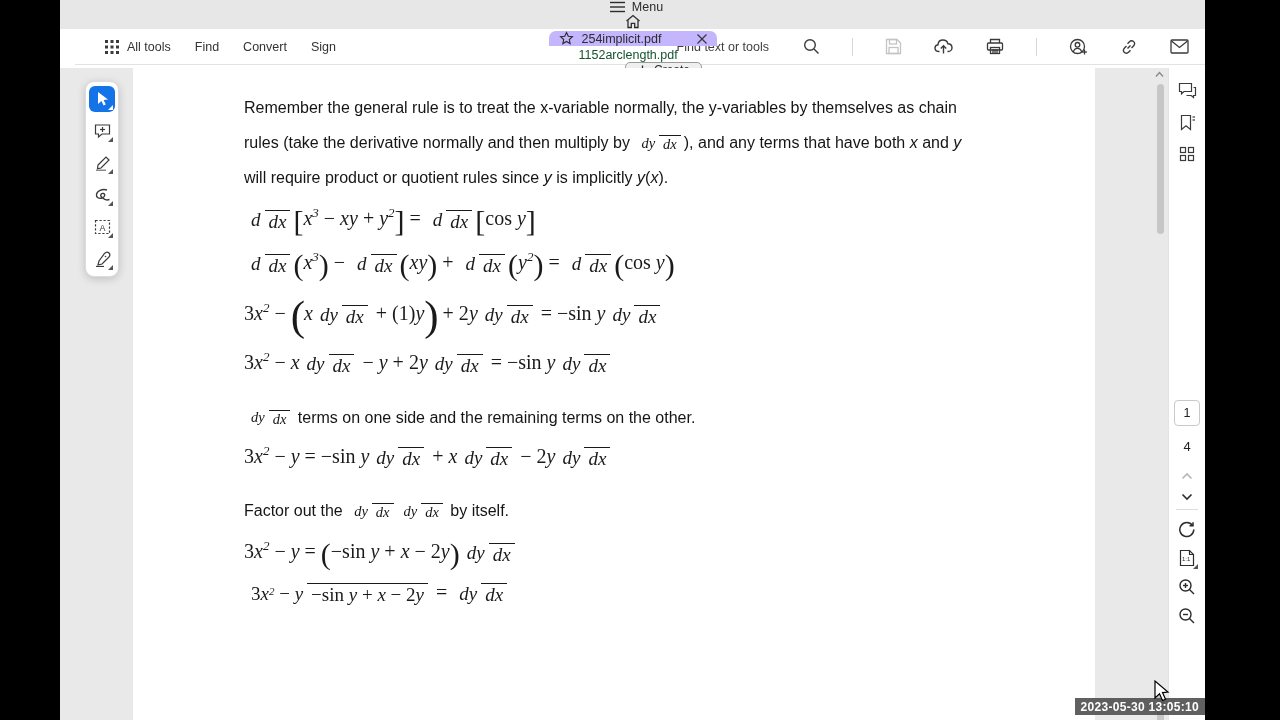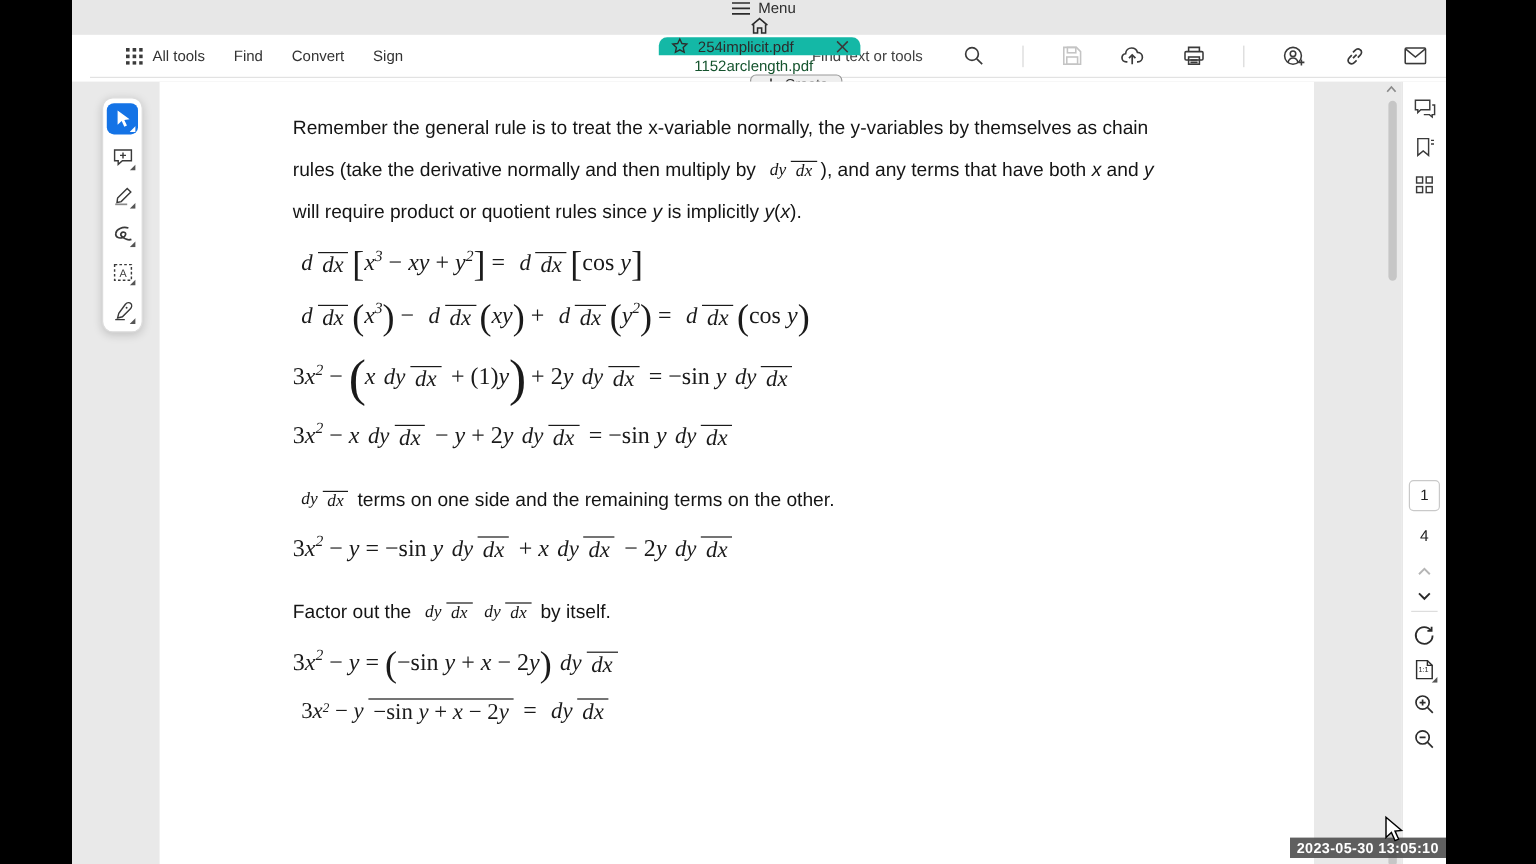--- a/index.html
+++ b/index.html
@@ -6,21 +6,21 @@
   html,body { width:1280px; height:720px; background:#000; overflow:hidden;
               font-family:"Liberation Sans",sans-serif; }
   .app { position:absolute; left:60px; top:0; width:1145px; height:720px; background:#fff; }
 
   
   .tabbar { position:relative; height:29px; background:#e7e7e7; display:flex; align-items:center;
             font-size:12.5px; color:#2c2c2c;flex-direction:column; }
   .menu-btn { display:flex; align-items:center; gap:7px; padding:0 12px; margin-left:8px; height:100%; cursor:default; }
   .home-btn { display:flex; align-items:center; padding:0 12px; height:100%; }
   .tab { height:27px; margin-top:2px; display:flex; align-items:center; padding:0 10px; gap:8px; }
-  .tab.active { background:#14b8a6; border-radius:7px 7px 0 0; width:168px; }
+  .tab.active { background:#c4b5fd; border-radius:7px 7px 0 0; width:168px; }
   .tab.inactive { width:128px; color:#14532d; }
   .tab .lbl { flex:1 1 auto; white-space:nowrap; overflow:hidden; }
   .create-btn { margin-left:62px; display:flex; align-items:center; gap:6px; height:21px; padding:0 11px;
                 border:1px solid #9a9a9a; border-radius:5px; background:#efefef; font-size:12px; }
   .tb-spacer { flex:1 1 auto; }
   .tb-right { display:flex; align-items:center; gap:22px; margin-right:14px; }
   .signin { font-weight:400; font-size:13px; color:#701a75; }
   .winctl { display:flex; align-items:center; gap:26px; margin-left:14px; }
 
   

